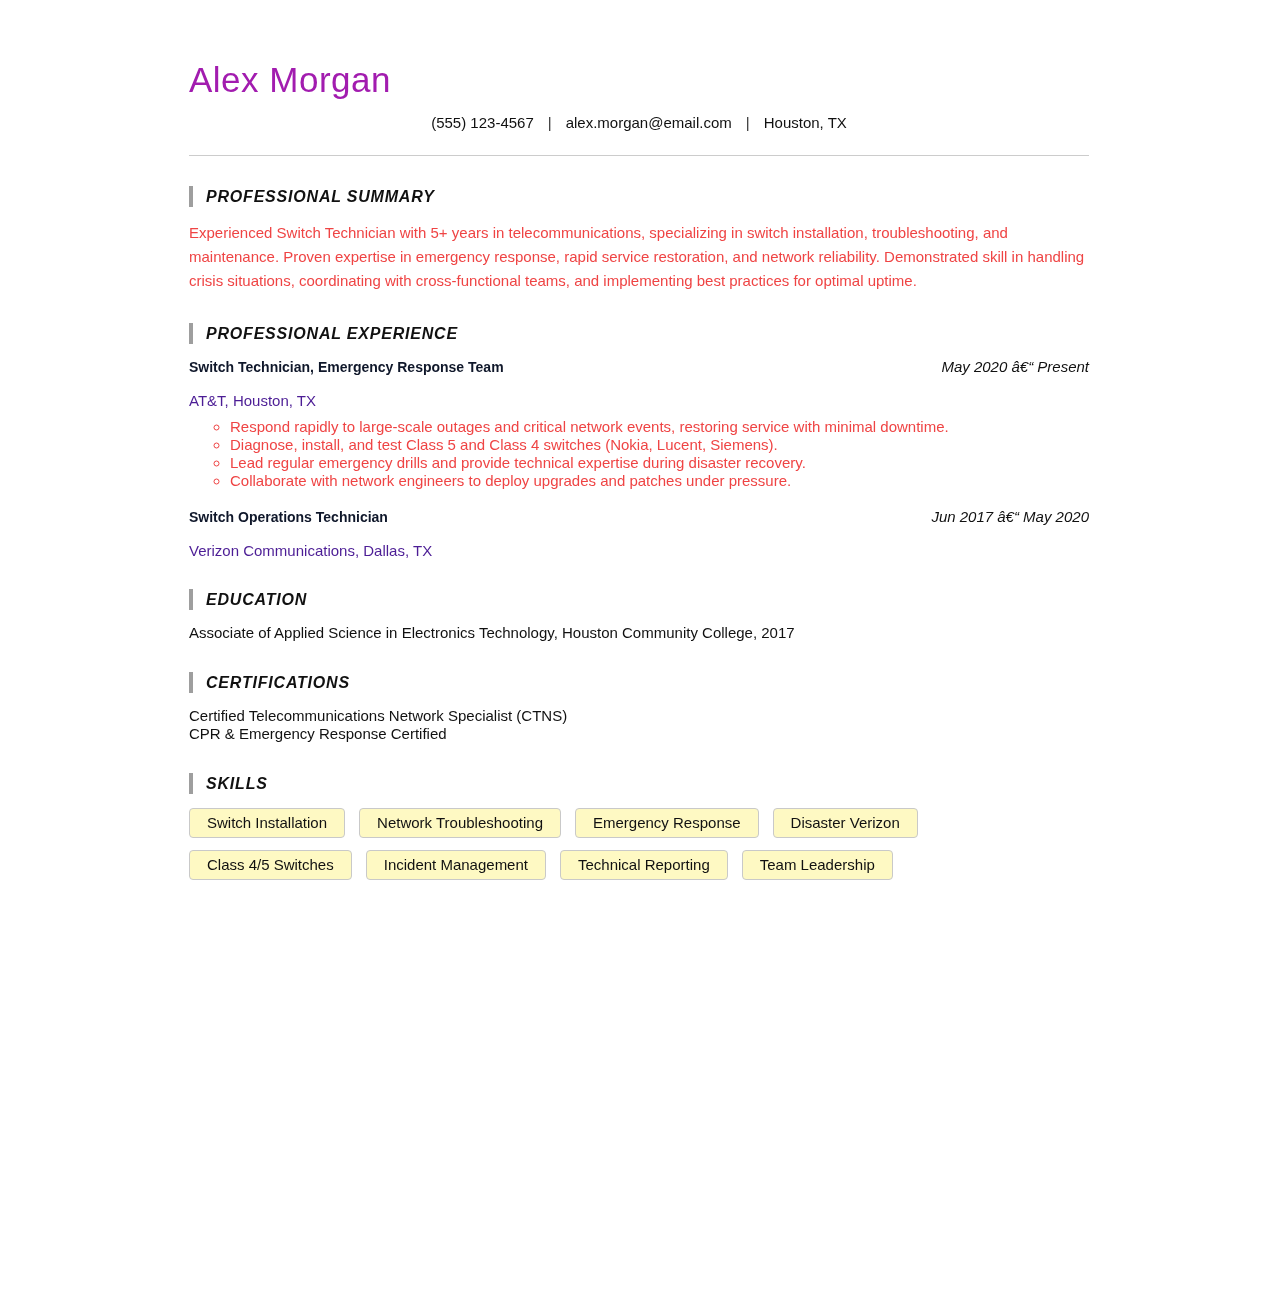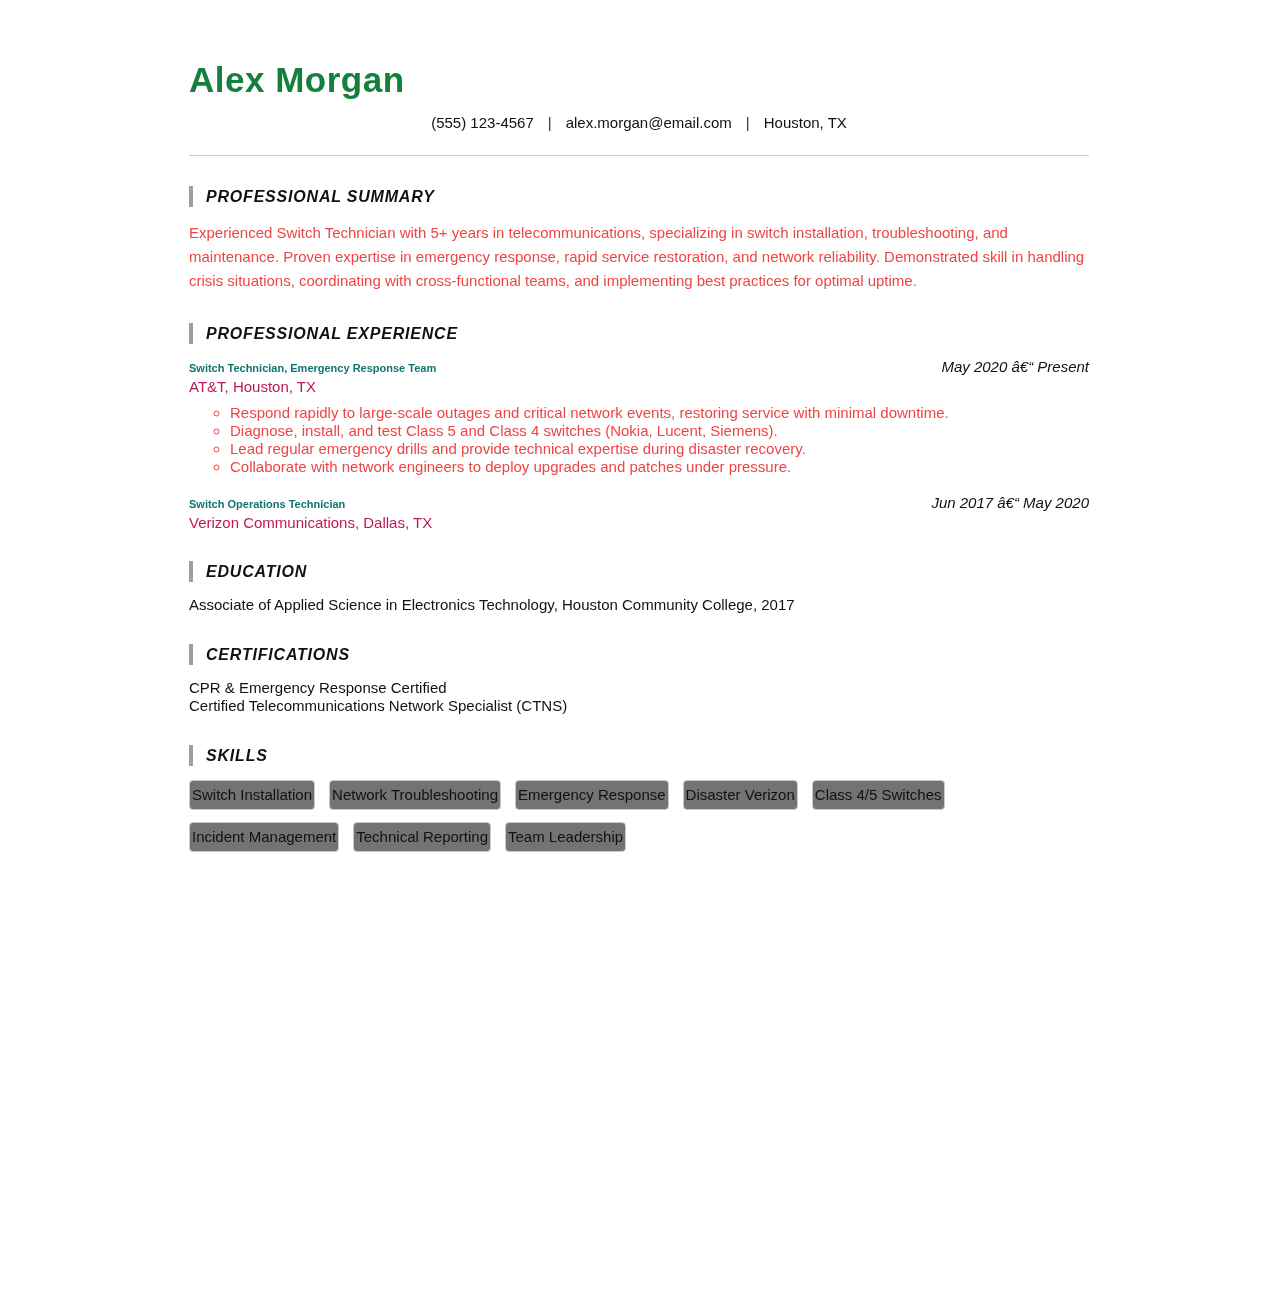--- a/index.html
+++ b/index.html
@@ -15,22 +15,22 @@
     position: relative;
   }
   .resume {
     width: 900px;
     margin: 0 auto;
     padding-top: 60px;
     font-size: 15px;
   }
   .name {
     font-size: 35px;
-    font-weight: 700;
-    color: #15803d;
+    font-weight: 400;
+    color: #a21caf;
     letter-spacing: 0.5px;
     line-height: 1.15;
   }
   .contact-line {
     margin-top: 14px;
     font-size: 15px;
     color: #111111;
     text-align: center;
   }
   .contact-sep {
@@ -69,34 +69,34 @@
     color: #ef4444;
   }
   .job { margin-bottom: 18px; }
   .job:last-child { margin-bottom: 0; }
   .job-header {
     display: flex;
     justify-content: space-between;
     align-items: baseline;
   }
   .job-role {
-    font-size: 11px;
+    font-size: 14px;
     font-weight: 700;
-    color: #0f766e;
+    color: #0f172a;
   }
   .job-dates {
     font-size: 15px;
     color: #111111;
     white-space: nowrap;
     font-style: italic;
   }
   .job-company {
     font-size: 15px;
-    color: #be185d;
-    margin-top: 3px;
+    color: #4c1d95;
+    margin-top: 17px;
   }
   .job-bullets {
     list-style-type: circle;
     margin-top: 9px;
     padding-left: 41px;
     font-size: 15px;
     line-height: 18px;
   }
   .job-bullets li { margin-bottom: 0; color: #ef4444; }
   .plain-line {
@@ -108,24 +108,24 @@
   .skills-wrap {
     display: flex;
     flex-wrap: wrap;
     gap: 12px 14px;
     margin-top: 6px;
   }
   .skill-chip {
     display: inline-block;
     border: 1px solid #c9c9c9;
     border-radius: 4px;
-    padding: 5px 2px;
-    font-size: 15px;
-    color: #111111;
-    background: #737373;
+    padding: 5px 17px;
+    font-size: 15px;
+    color: #111111;
+    background: #fef9c3;
     line-height: 18px;
   }
 </style>
 </head>
 <body>
 
 <div class="page">
   <div class="resume">
 
     <h1 class="name">Alex Morgan</h1>
@@ -178,22 +178,22 @@
       </div>
       <div class="plain-line">Associate of Applied Science in Electronics Technology, Houston Community College, 2017</div>
     </div>
 
     <div class="section">
       <div class="section-heading">
         <div class="accent-bar"></div>
         <div class="section-title">CERTIFICATIONS</div>
       </div>
       <div class="cert-list">
+        <div class="plain-line">Certified Telecommunications Network Specialist (CTNS)</div>
         <div class="plain-line">CPR &amp; Emergency Response Certified</div>
-        <div class="plain-line">Certified Telecommunications Network Specialist (CTNS)</div>
       </div>
     </div>
 
     <div class="section">
       <div class="section-heading">
         <div class="accent-bar"></div>
         <div class="section-title">SKILLS</div>
       </div>
       <div class="skills-wrap">
         <span class="skill-chip">Switch Installation</span>

